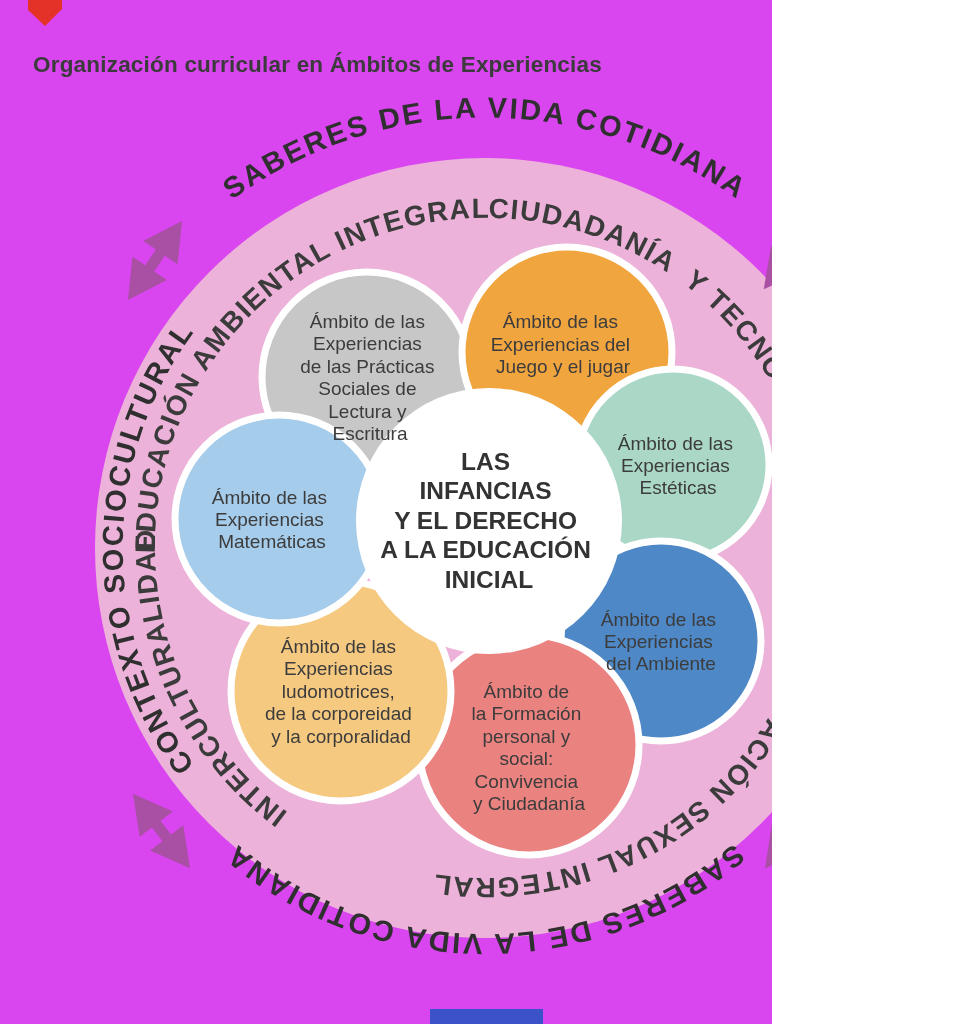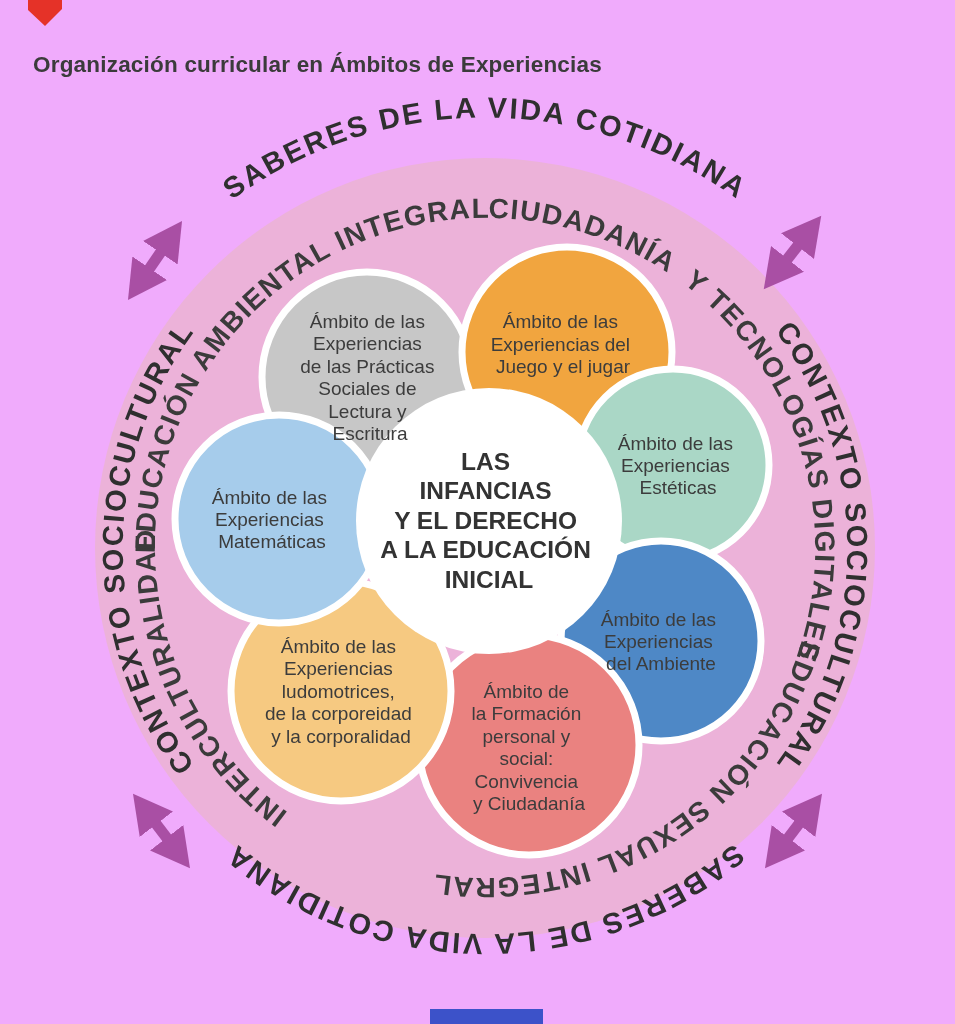--- a/index.html
+++ b/index.html
@@ -1,16 +1,16 @@
 <!DOCTYPE html>
 <html><head>
 <meta charset="utf-8">
 <style>
   html,body{margin:0;padding:0;background:#ffffff;}
-  .stage{position:relative;width:955px;height:1024px;background:#f0abfc;overflow:hidden;
+  .stage{position:relative;width:772px;height:1024px;background:#d946ef;overflow:hidden;
          font-family:"Liberation Sans",sans-serif;}
   svg text{font-family:"Liberation Sans",sans-serif;}
   .outer-arc-text{font-size:29px;font-weight:bold;letter-spacing:2.2px;fill:#2f2f2f;}
   .ring-arc-text{font-size:28px;font-weight:bold;letter-spacing:1.4px;fill:#3b3b3b;}
   .petal-text{font-size:19px;fill:#3c3c3c;}
   .center-text{font-size:24.5px;font-weight:bold;fill:#333333;}
   .title-text{font-size:22.5px;font-weight:bold;fill:#3b3b3b;letter-spacing:0.2px;}
 </style>
 </head>
 <body>

